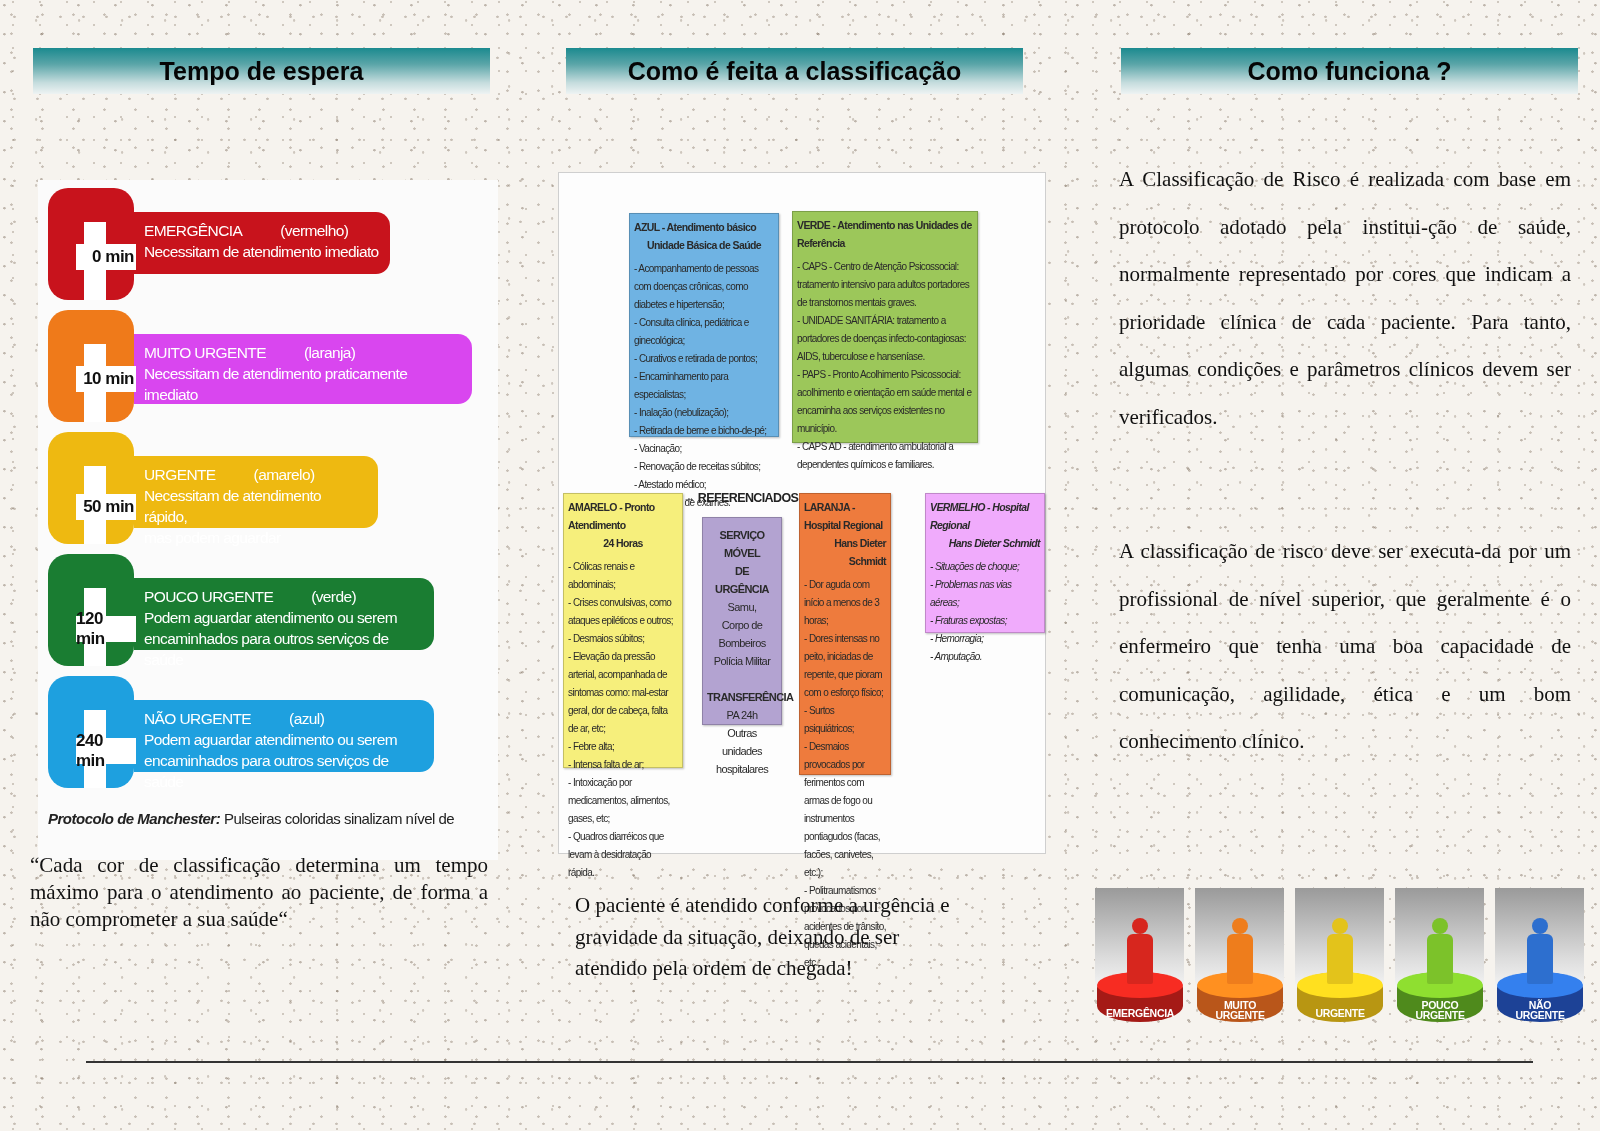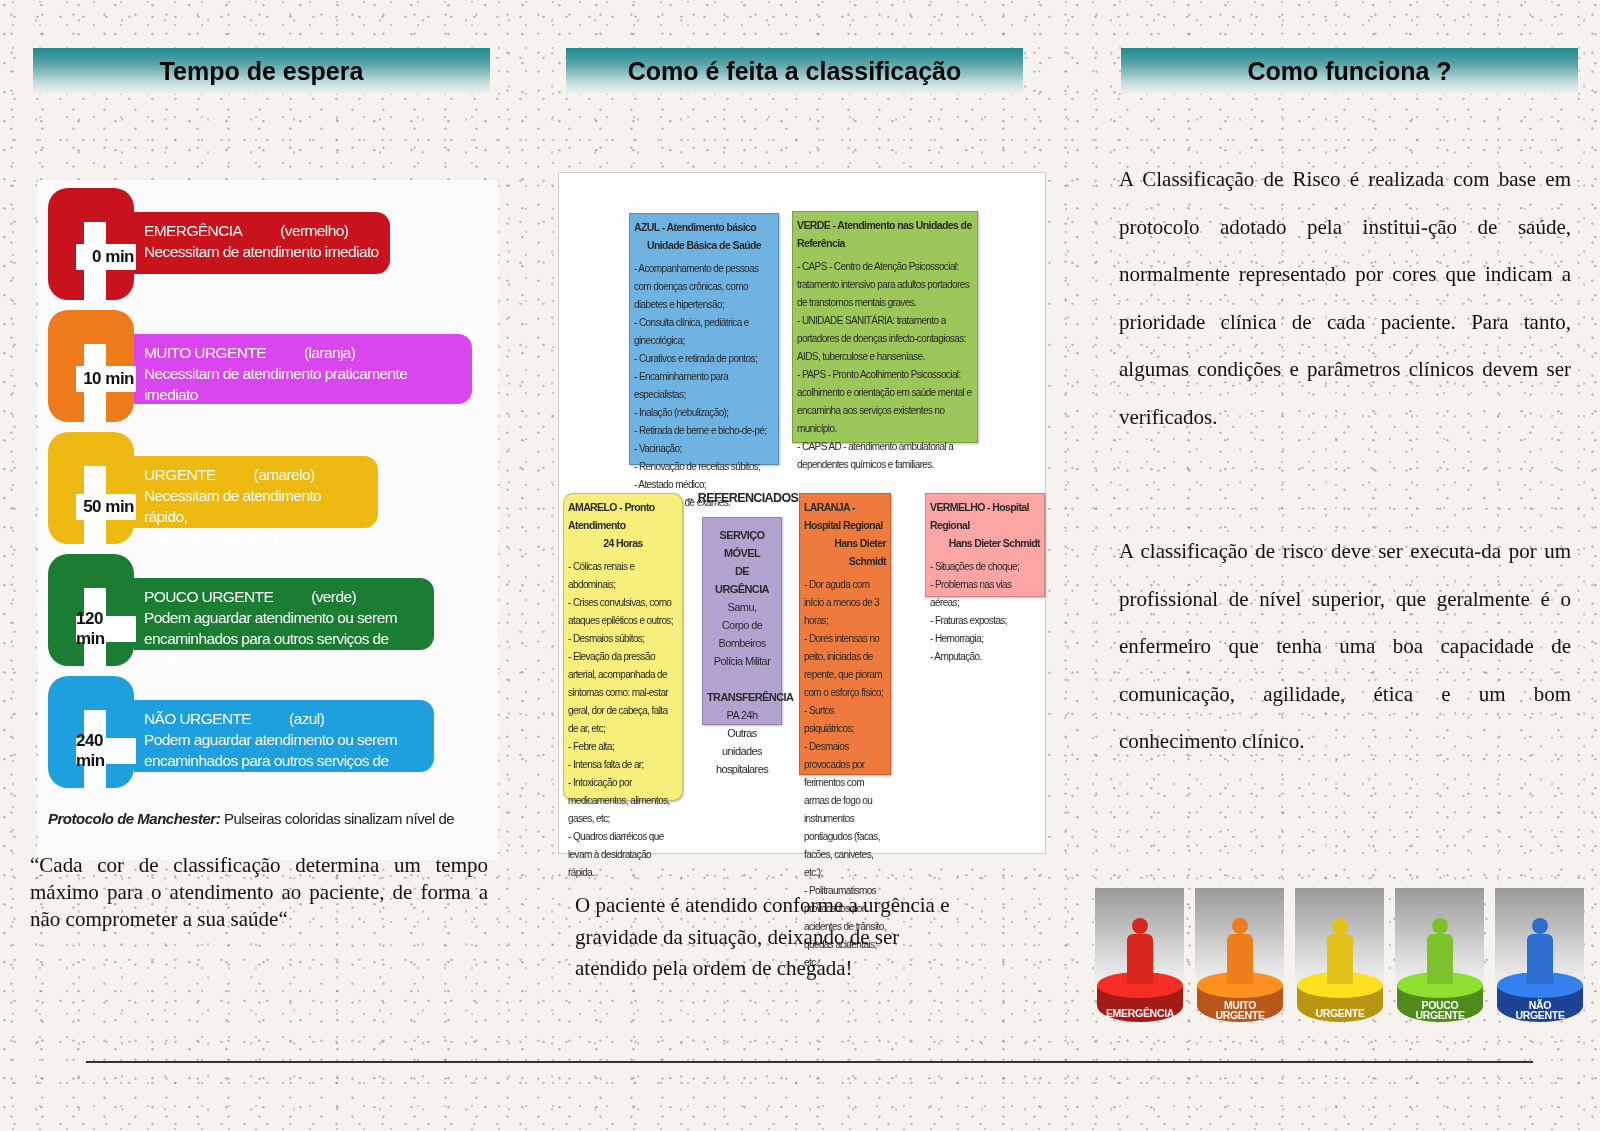--- a/index.html
+++ b/index.html
@@ -49,25 +49,25 @@
   .protocol b { font-style: italic; }
   .protocol .cont { padding-left: 157px; display: block; }
 
   
   .diagram { position: absolute; left: 558px; top: 172px; width: 488px; height: 682px; background: #fdfdfd; border: 1px solid #cfcfcf; }
   .box { position: absolute; font-family: "Liberation Sans", sans-serif; font-size: 10px; line-height: 18px; color: #2a2a2a; letter-spacing: -0.6px; padding: 4px 4px; border: 1px solid rgba(0,0,0,0.2); box-shadow: 1px 1px 2px rgba(0,0,0,0.25); }
   .box .title { font-weight: bold; font-size: 10.5px; }
   .box .sub { font-weight: bold; font-size: 10.5px; text-align: center; }
   .box ul { list-style: none; margin-top: 6px; }
   .box li::before { content: "- "; }
-  #box-azul { left: 70px; top: 40px; width: 150px; height: 252px; background: #6fb3e3; }
+  #box-azul { left: 70px; top: 40px; width: 150px; height: 224px; background: #6fb3e3; }
   #box-verde { left: 233px; top: 38px; width: 186px; height: 232px; background: #9cc75a; }
-  #box-amarelo { left: 4px; top: 320px; width: 120px; height: 308px; background: #f6ef7c; border-radius: 10px; }
+  #box-amarelo { left: 4px; top: 320px; width: 120px; height: 275px; background: #f6ef7c; }
   #box-laranja { left: 240px; top: 320px; width: 92px; height: 282px; background: #ee7b3d; }
-  #box-vermelho { left: 366px; top: 320px; width: 120px; height: 104px; background: #fca5a5; }
+  #box-vermelho { left: 366px; top: 320px; width: 120px; height: 140px; background: #f0abfc; font-style: italic; }
   #box-servico { left: 143px; top: 344px; width: 80px; height: 208px; background: #b3a3d1; text-align: center; padding-top: 8px; }
   #box-servico .sub { font-size: 11px; line-height: 18px; }
   #box-servico .txt { font-size: 11px; line-height: 18px; }
   .referenciados { position: absolute; left: 124px; top: 318px; font-size: 12.5px; font-weight: bold; color: #222; letter-spacing: -0.6px; white-space: nowrap; }
 
   
   .body-text {
     position: absolute; font-family: "Liberation Serif", serif; color: #111; font-size: 21px; text-align: justify;
   }
   #right-p1 { left: 1119px; top: 156px; width: 452px; line-height: 47.5px; }

